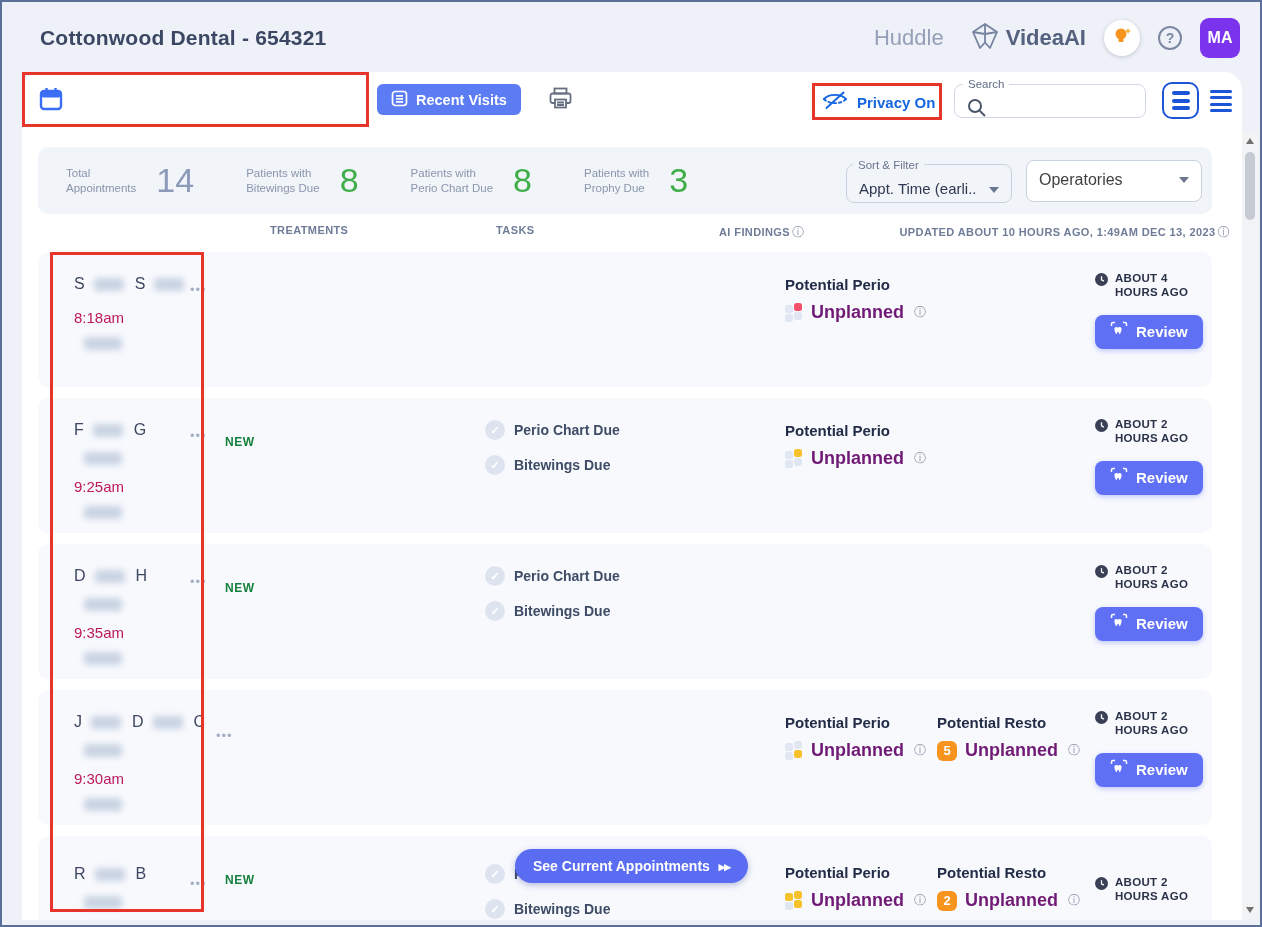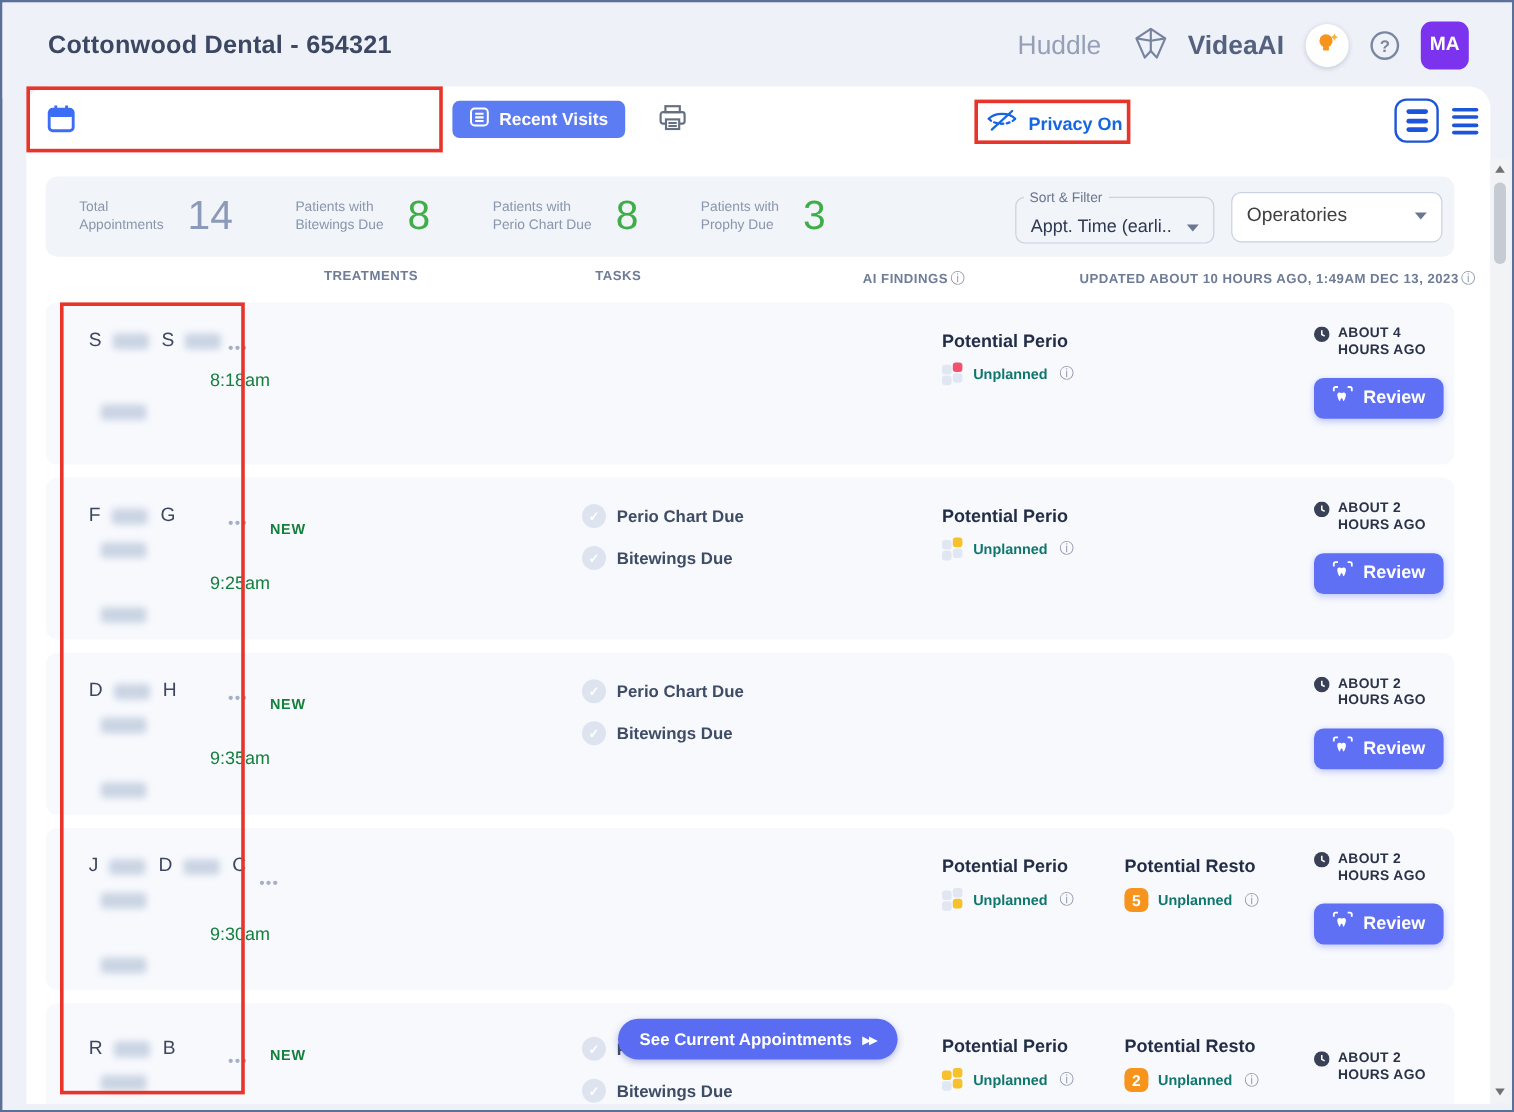--- a/index.html
+++ b/index.html
@@ -2,25 +2,25 @@
 <html><head>
 <meta charset="utf-8">
 <style>
   * { margin:0; padding:0; box-sizing:border-box; }
   body { font-family:"Liberation Sans", sans-serif; background:#dfe3ec; }
   .screen { position:relative; width:1262px; height:927px; background:#eef1f7;
             border:2px solid #5a6f99; overflow:hidden; }
 
   
   .topbar { position:absolute; left:0; top:0; width:100%; height:80px; background:#eef1f7;
-            display:flex; align-items:center; justify-content:space-between; padding:0 36px 8px 38px; }
+            display:flex; align-items:center; justify-content:space-between; padding:0 20px 8px 38px; }
   .app-title { font-size:21px; font-weight:bold; color:#3c4863; letter-spacing:.2px; }
   .topbar-right { display:flex; align-items:center; gap:18px; }
   .huddle { font-size:22px; color:#95a0b8; margin-right:8px; }
-  .brand-wrap { display:flex; align-items:center; gap:16px; }
+  .brand-wrap { display:flex; align-items:center; gap:6px; }
   .brand-text { font-size:22px; font-weight:bold; color:#55627f; }
   .bulb-wrap { width:36px; height:36px; border-radius:50%; background:#fff;
                box-shadow:0 1px 4px rgba(60,70,110,.25); display:flex; align-items:center; justify-content:center; }
   .help-icon { width:24px; height:24px; border-radius:50%; border:2px solid #7b87a0; color:#7b87a0;
                font-size:14px; font-weight:bold; display:flex; align-items:center; justify-content:center; }
   .avatar { width:40px; height:40px; border-radius:9px; background:#7c33ee; color:#fff;
             font-size:16px; font-weight:bold; display:flex; align-items:center; justify-content:center; }
 
   
   .card { position:absolute; left:20px; top:70px; width:1220px; height:848px; background:#fff;
@@ -83,41 +83,41 @@
          padding-left:12px; }
   .cell-patient { padding-top:20px; padding-left:24px; }
   .r5 .cell-patient { padding-top:26px; }
   .nameline { font-size:16px; color:#3d4760; height:24px; display:flex; align-items:center; }
   .letter { margin-right:9px; }
   .blur-inline { display:inline-block; width:30px; height:13px; background:#c2cdde; border-radius:3px;
                  filter:blur(3px); margin-right:11px; opacity:.85; }
   .blur-chip { width:38px; height:13px; background:#c2cdde; border-radius:3px; filter:blur(3px);
                opacity:.85; margin-left:10px; }
   .nameline + .blur-chip { margin-top:10px; }
-  .time { font-size:15px; color:#15803d; margin-top:13px;text-align:right; }
+  .time { font-size:15px; color:#be185d; margin-top:13px; }
   .time + .blur-chip { margin-top:11px; }
   .menu-dots { position:absolute; left:152px; top:30px; font-size:13px; letter-spacing:1px;
                color:#a6b0c5; cursor:pointer; background:none; border:none; }
   .r4 .menu-dots { left:178px; top:38px; }
   .r5 .menu-dots { top:40px; }
   .cell-treat { padding-top:34px; }
   .new-badge { font-size:12px; font-weight:bold; color:#15803d; letter-spacing:.6px; }
   .cell-tasks { padding-top:22px; }
   .r5 .cell-tasks { padding-top:28px; }
   .task { display:flex; align-items:center; gap:9px; margin-bottom:15px; }
   .task-check { width:20px; height:20px; border-radius:50%; background:#dde4f0; color:#fff;
                 font-size:11px; font-weight:bold; display:flex; align-items:center; justify-content:center; }
   .task-label { font-size:14px; font-weight:bold; color:#3f4c66; }
   .cell-findings { padding-top:24px; display:flex; }
   .r5 .cell-findings { padding-top:28px; }
   .finding { width:152px; }
   .finding + .finding { width:auto; }
   .f-title { font-size:15px; font-weight:bold; color:#232d47; margin-bottom:9px; }
   .f-status { display:flex; align-items:center; gap:8px; }
-  .unplanned { font-size:12px; font-weight:bold; color:#0f766e; }
+  .unplanned { font-size:18px; font-weight:bold; color:#701a75; }
   .quad { position:relative; width:18px; height:19px; display:inline-block; }
   .q { position:absolute; width:8px; height:8px; border-radius:2.5px; background:#e1e7f2; }
   .q.tl { left:0; top:2px; } .q.bl { left:0; top:11px; }
   .q.tr { left:9px; top:0; } .q.br { left:9px; top:9px; }
   .q.red { background:#f4516c; } .q.yellow { background:#f6c12b; }
   .resto-badge { width:20px; height:20px; border-radius:6px; background:#f7941d; color:#fff;
                  font-size:13px; font-weight:bold; display:flex; align-items:center; justify-content:center; }
   .cell-updated { padding-top:20px; }
   .r5 .cell-updated { padding-top:40px; }
   .upd-line { display:flex; gap:7px; }
@@ -225,20 +225,30 @@
         <span>
           <svg width="26" height="22" viewBox="0 0 26 22" fill="none" stroke="#1566e0" stroke-width="1.9" stroke-linecap="round">
             <path d="M2 9 C7 3.5 19 3.5 24 9"></path>
             <path d="M2 9 C7 14.5 19 14.5 24 9" stroke-dasharray="2.5 2.8"></path>
             <line x1="4.5" y1="18" x2="21.5" y2="2.5"></line>
           </svg>
         </span>
         <span>Privacy On</span>
       </button>
 
+      <fieldset class="search-box">
+        <legend>Search</legend>
+        <span class="mag">
+          <svg width="20" height="20" viewBox="0 0 20 20" fill="none" stroke="#4b5568" stroke-width="2">
+            <circle cx="8" cy="8" r="6"></circle>
+            <line x1="12.6" y1="12.6" x2="18" y2="18"></line>
+          </svg>
+        </span>
+        <input class="search-input" type="text" style="">
+      </fieldset>
 
       <button class="toggle1" aria-label="list view">
         <i></i>
           <i></i>
           <i></i>
       </button>
       <button class="toggle2" aria-label="dense view">
         <i></i>
           <i></i>
           <i></i>

